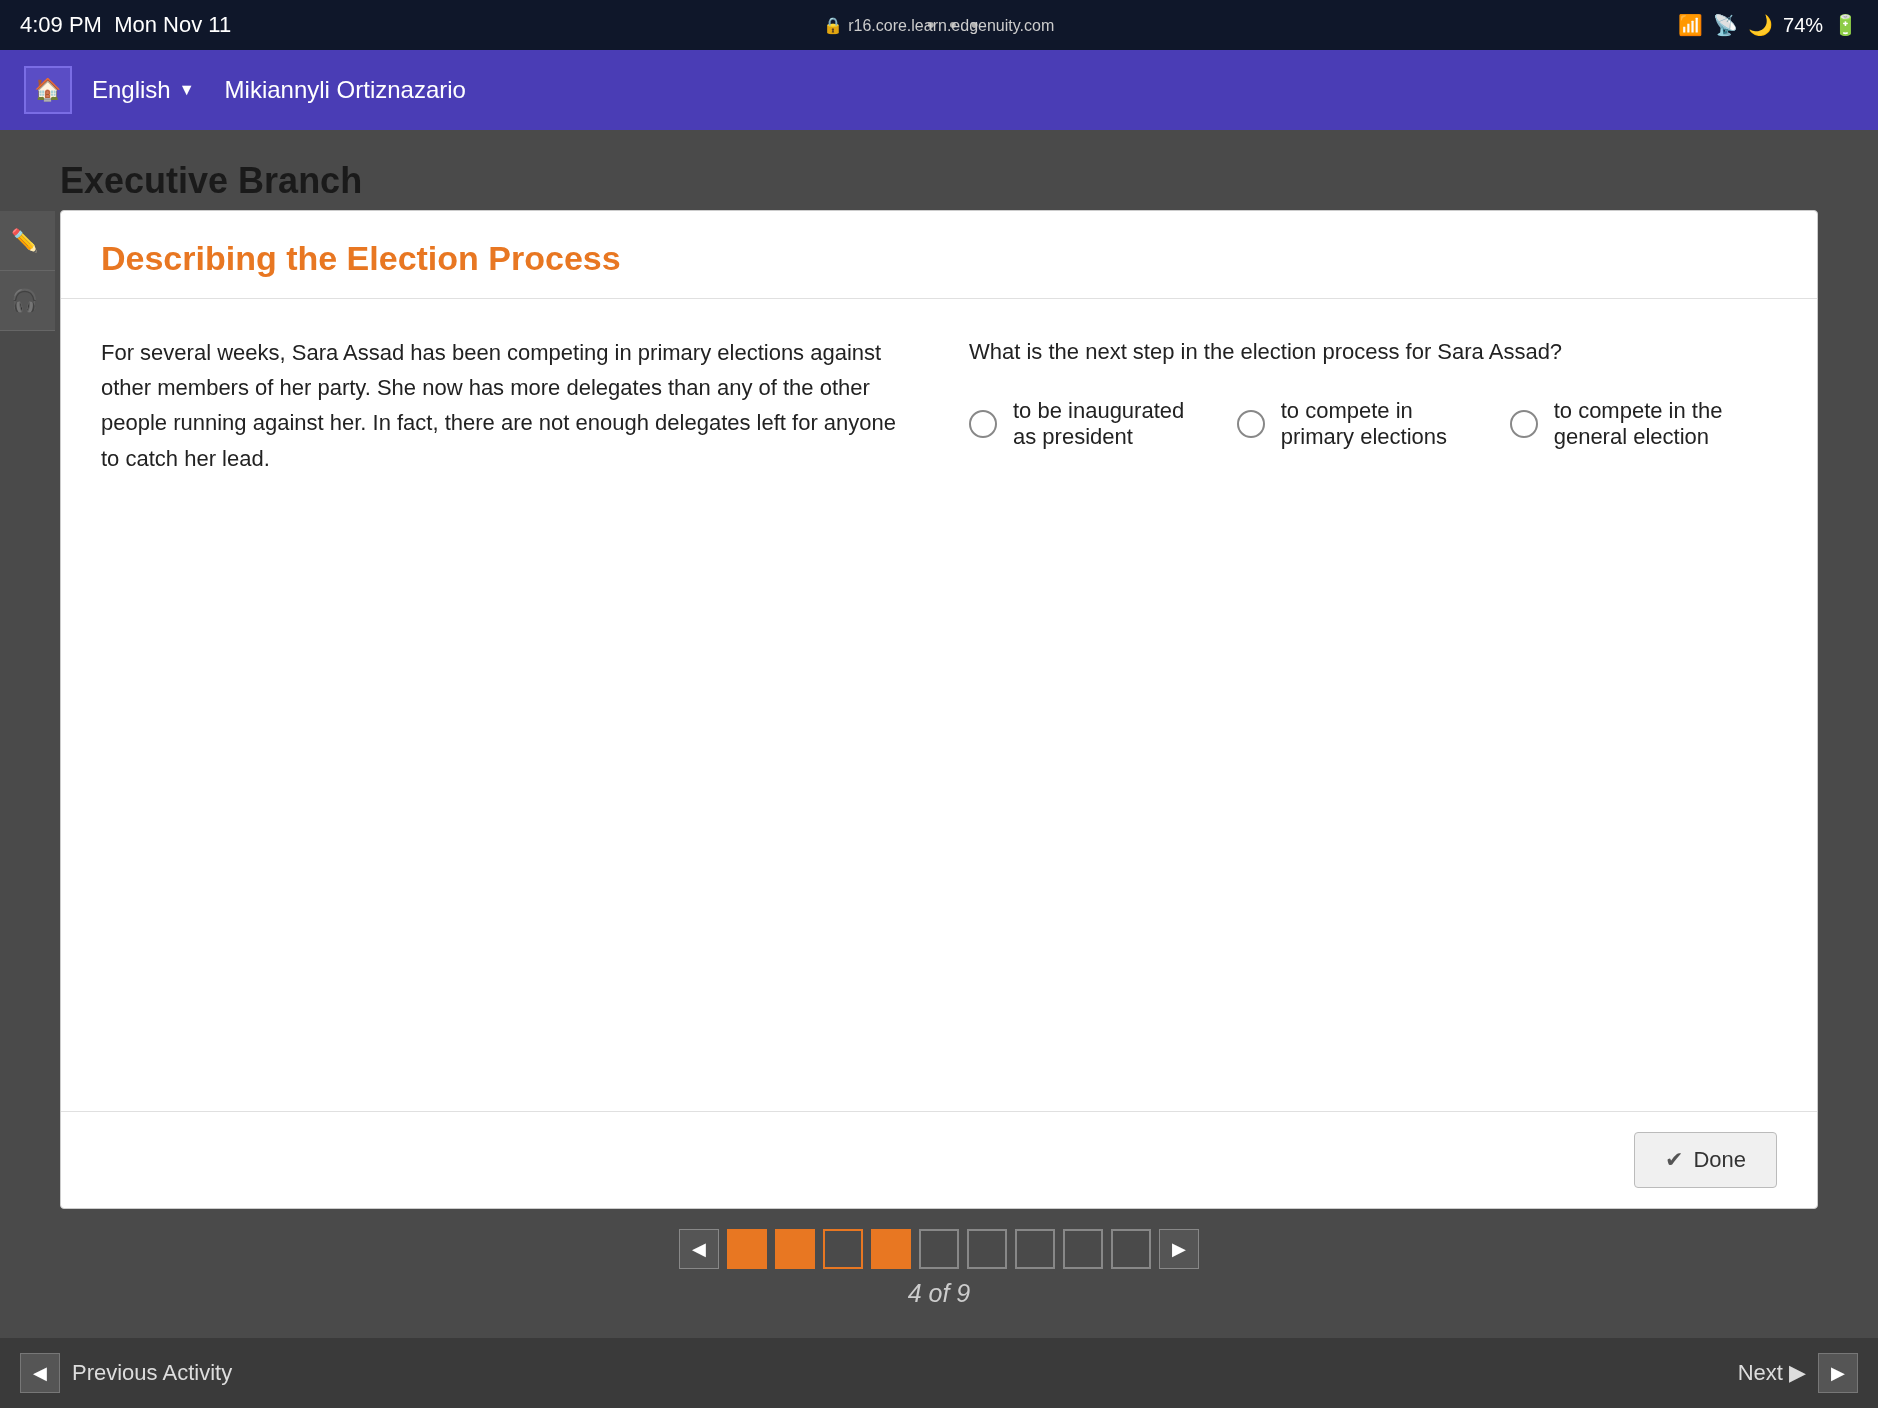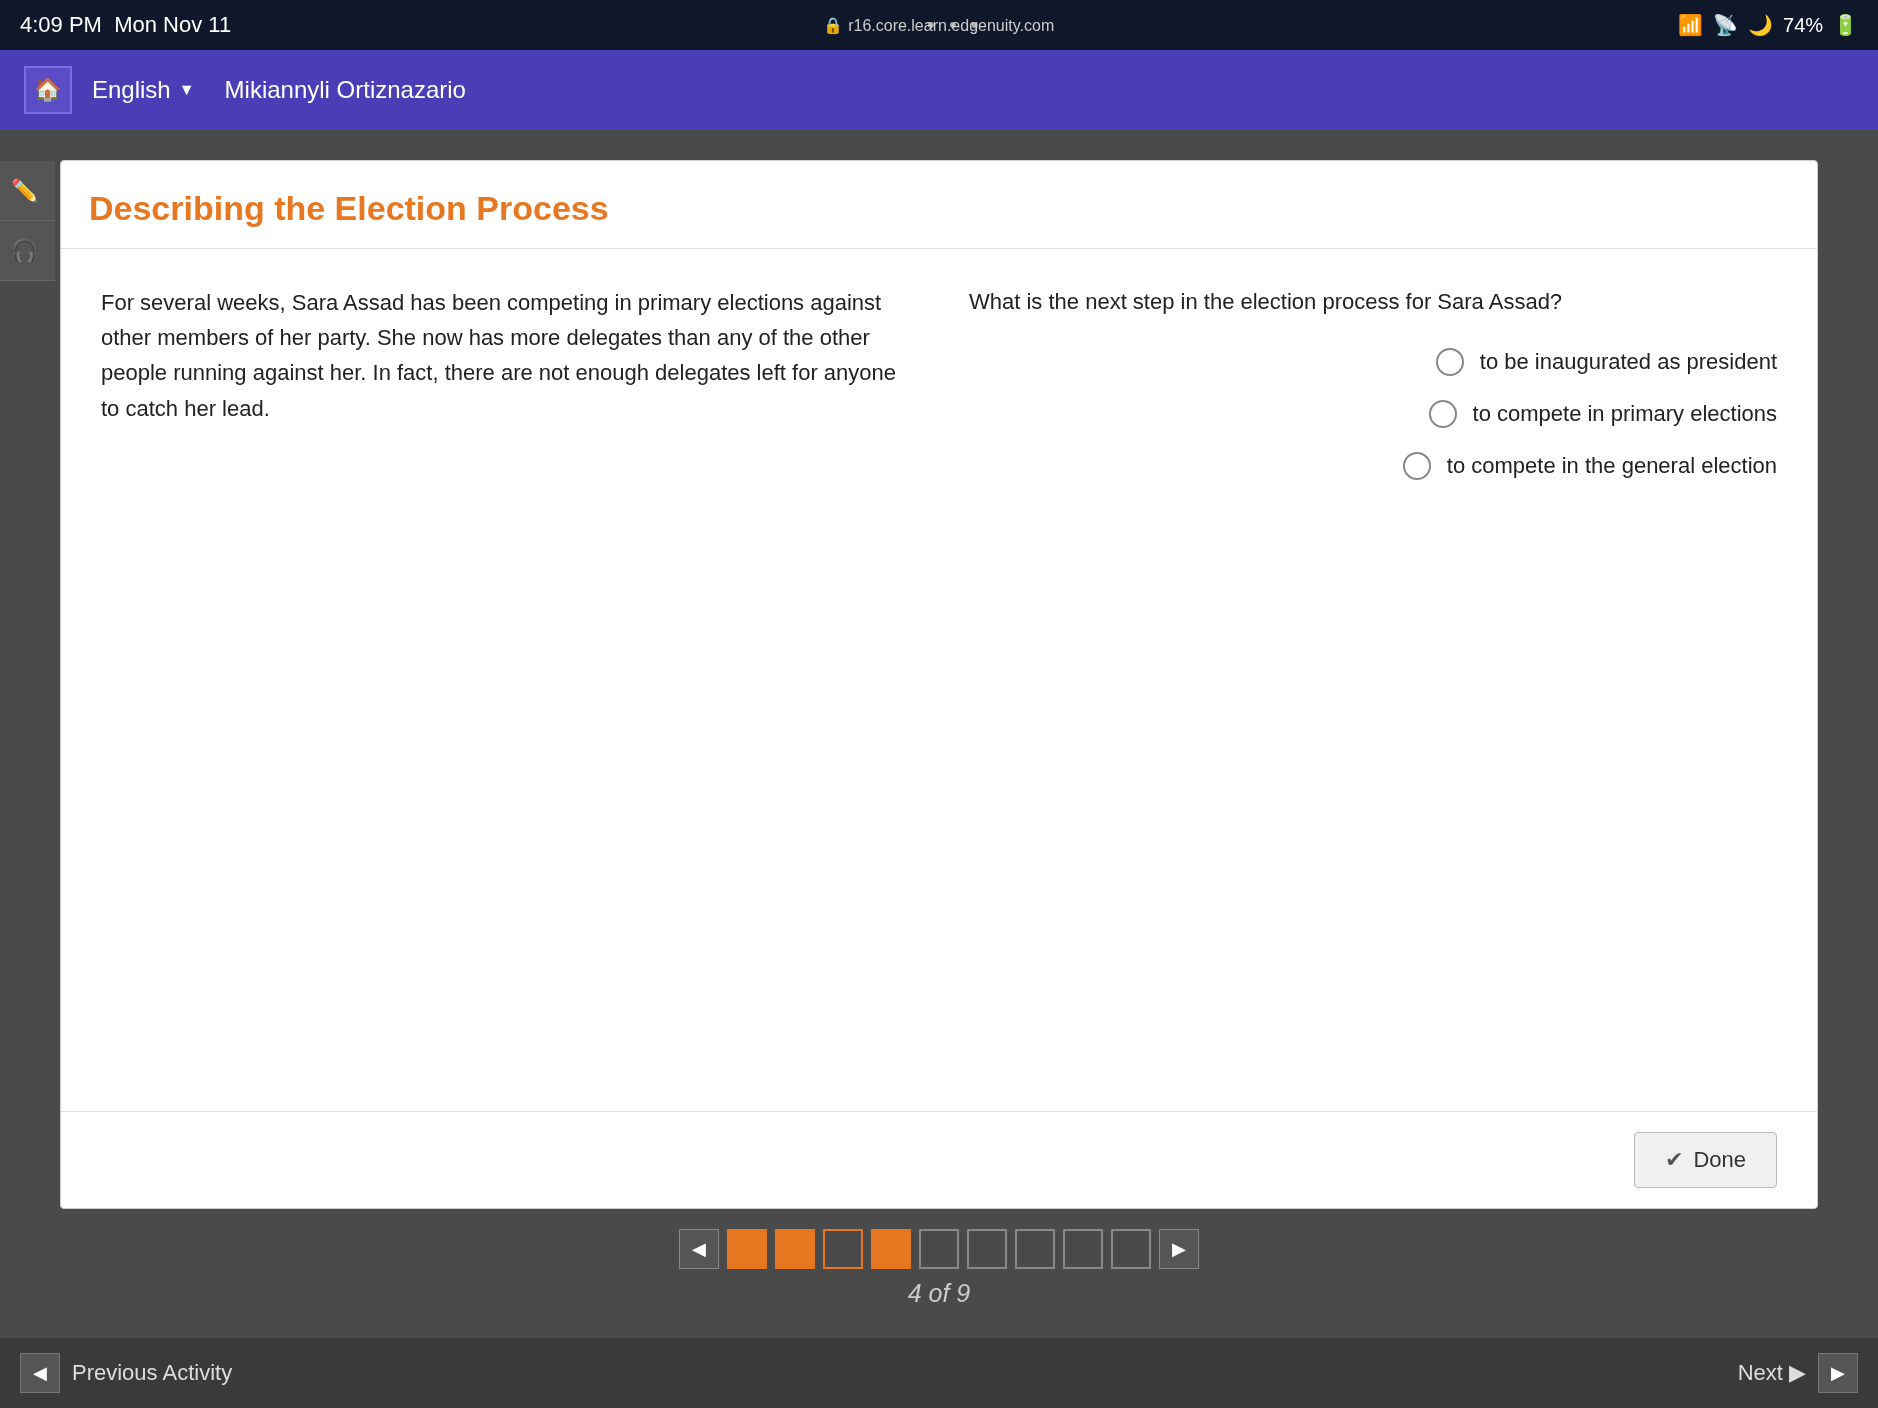--- a/index.html
+++ b/index.html
@@ -141,21 +141,21 @@
       justify-content: center;
       cursor: pointer;
       border-bottom: 1px solid #666;
       font-size: 22px;
       color: #fff;
     }
 
     
     .card-header {
       border-bottom: 1px solid #e0e0e0;
-      padding: 28px 40px 20px 28px;
+      padding: 28px 40px 20px 40px;
     }
     .card-title {
       font-size: 34px;
       font-weight: bold;
       color: #e87722;
     }
 
     
     .card-body {
       display: flex;
@@ -178,23 +178,22 @@
     }
     .question-text {
       font-size: 22px;
       color: #222;
       margin-bottom: 30px;
       line-height: 1.5;
     }
 
     .answer-options {
       display: flex;
-      flex-direction: column;
+      flex-direction: row;
       gap: 24px;
-      align-items: flex-end;
     }
 
     .answer-option {
       display: flex;
       align-items: center;
       gap: 16px;
       cursor: pointer;
     }
     .radio-circle {
       width: 28px;
@@ -345,20 +344,21 @@
 <div class="nav-bar">
   <div class="nav-home-icon">🏠</div>
   <div class="nav-lang">
     <span>English</span>
     <span class="dropdown-icon">▼</span>
   </div>
   <span class="nav-user">Mikiannyli Ortiznazario</span>
 </div>
 
 <div class="main-area">
+  <h1 class="page-title">Executive Branch</h1>
 
   <div class="content-card">
 
     <div class="side-tools">
       <div class="tool-btn">✏️</div>
       <div class="tool-btn">🎧</div>
     </div>
 
     <div class="card-header">
       <h2 class="card-title">Describing the Election Process</h2>

